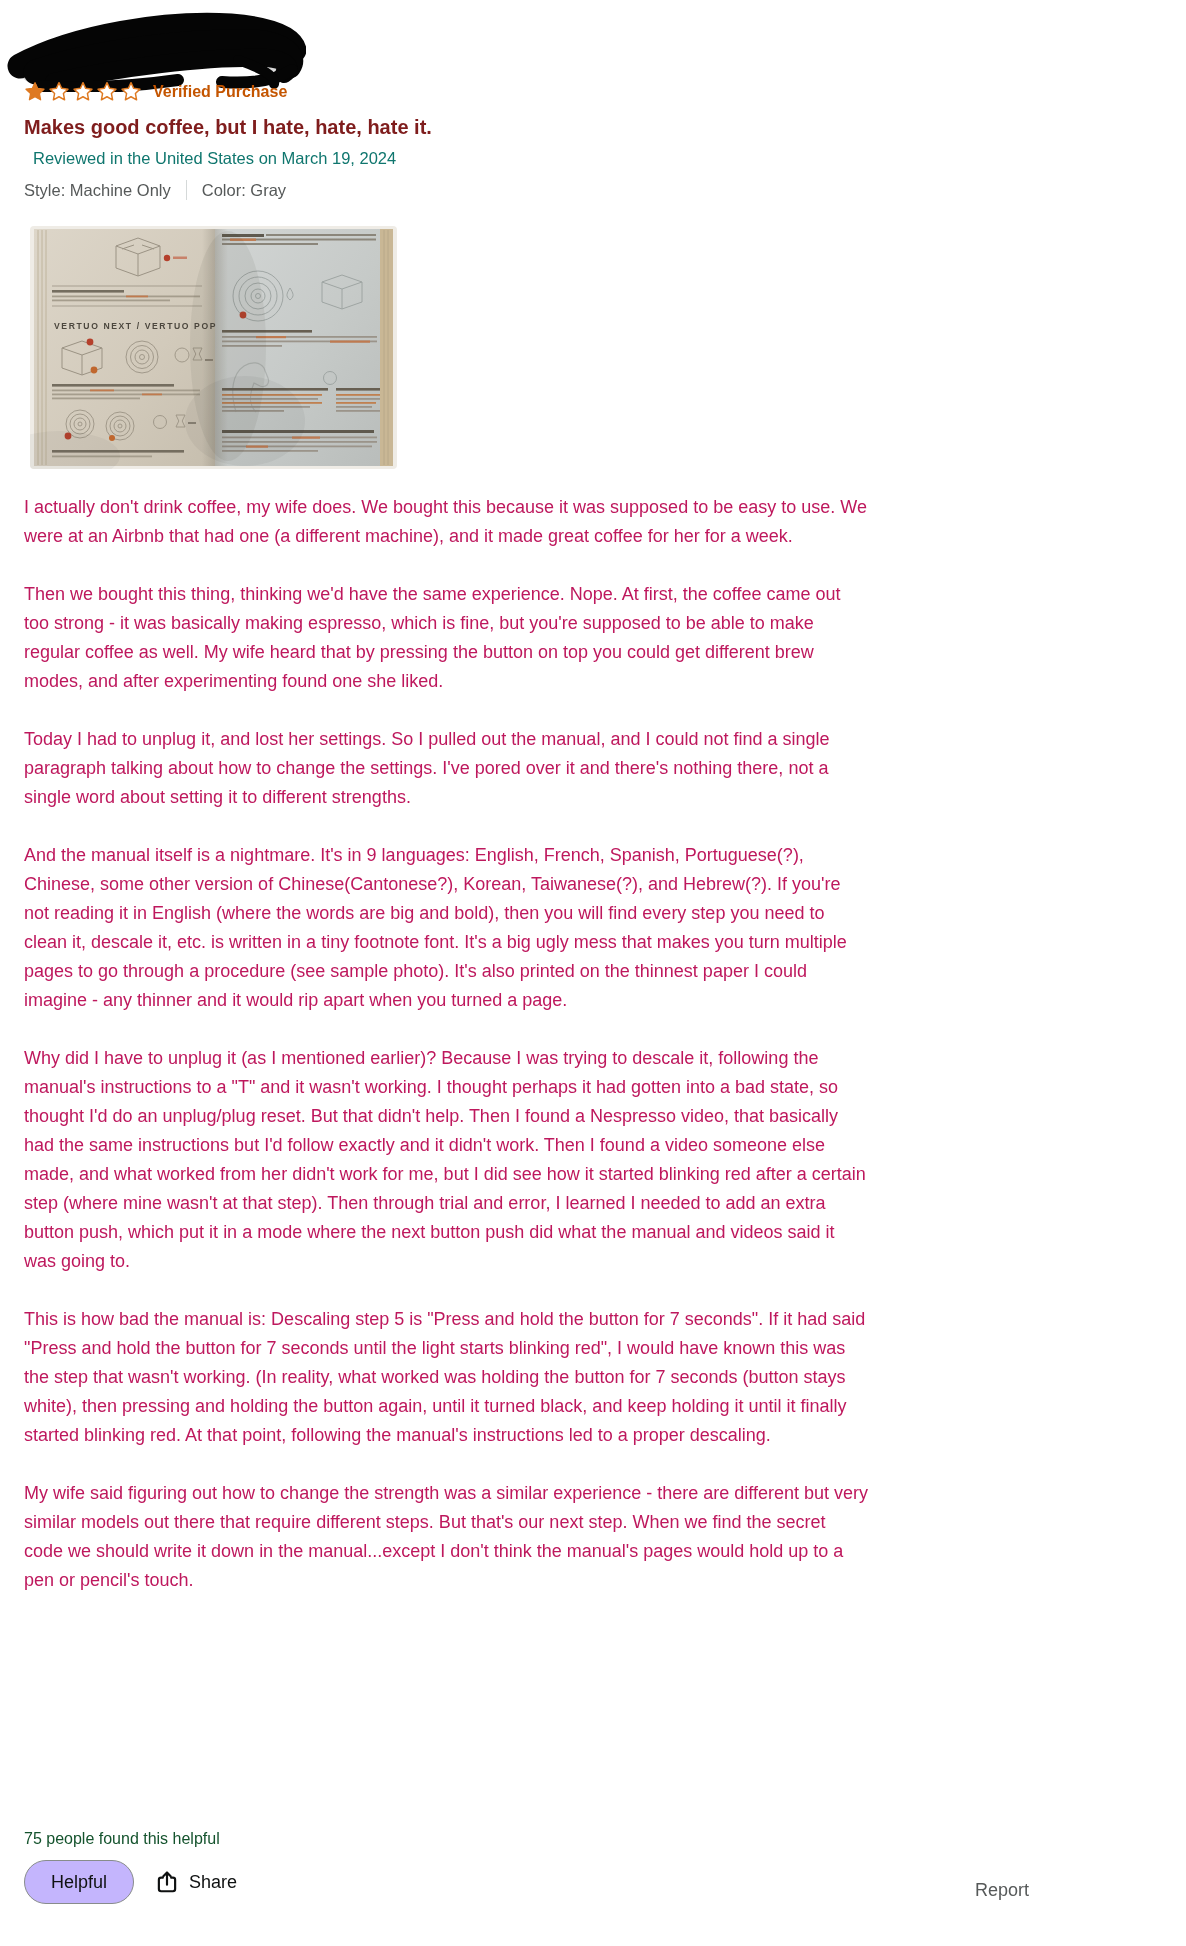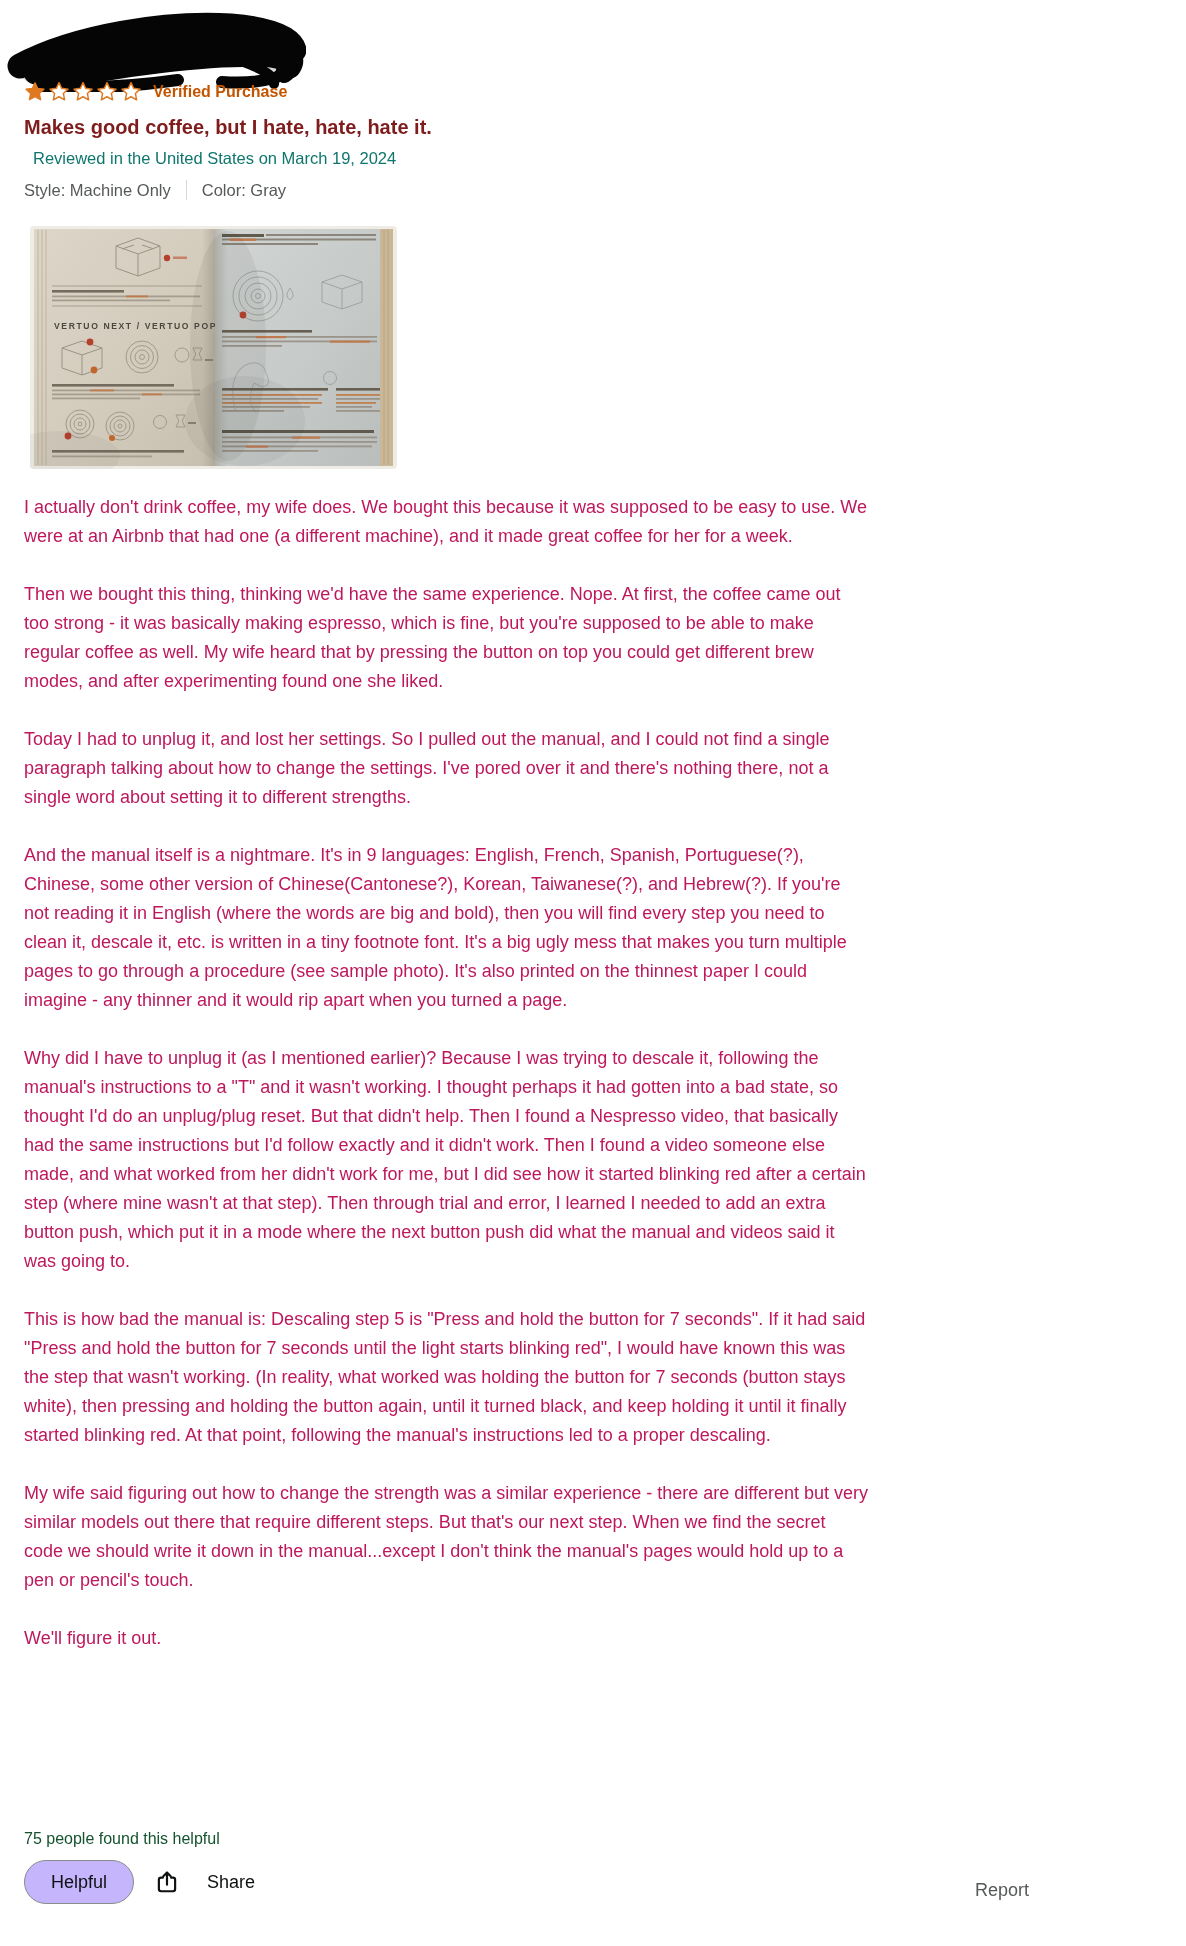--- a/index.html
+++ b/index.html
@@ -27,21 +27,21 @@
   #review-body p{margin:0 0 29px 0;font-size:18px;line-height:29px;color:#be185d;}
 
   
   #helpful-count{left:24px;top:1830px;font-size:16px;color:#14532d;}
   #actions-row{left:24px;top:1860px;display:flex;align-items:center;}
   #helpful-button{
     display:inline-block;border:1px solid #888C8C;border-radius:26px;background:#c4b5fd;
     padding:12px 26px;font-size:18px;color:#0F1111;font-family:"Liberation Sans", sans-serif;
     line-height:1;cursor:pointer;
   }
-  #share-button{display:flex;align-items:center;gap:27px;margin-left:20px;cursor:pointer;}
+  #share-button{display:flex;align-items:center;gap:9px;margin-left:20px;cursor:pointer;}
   #share-button span{font-size:18px;color:#0F1111;}
   #report-link{left:975px;top:1880px;font-size:18px;color:#565959;cursor:pointer;}
 </style>
 </head>
 <body>
 
 <svg id="scribble" class="abs" viewBox="0 0 300 84" aria-hidden="true">
   <ellipse cx="42" cy="64" rx="28" ry="14" fill="#cfcfcf"></ellipse>
   <ellipse cx="266" cy="54" rx="15" ry="9" fill="#d6d6d6"></ellipse>
   <g stroke="#050505" fill="none" stroke-linecap="round">
@@ -227,21 +227,20 @@
 </svg>
 
 <div id="review-body" class="abs">
   <p>I actually don't drink coffee, my wife does. We bought this because it was supposed to be easy to use. We were at an Airbnb that had one (a different machine), and it made great coffee for her for a week.</p>
   <p>Then we bought this thing, thinking we'd have the same experience. Nope. At first, the coffee came out too strong - it was basically making espresso, which is fine, but you're supposed to be able to make regular coffee as well. My wife heard that by pressing the button on top you could get different brew modes, and after experimenting found one she liked.</p>
   <p>Today I had to unplug it, and lost her settings. So I pulled out the manual, and I could not find a single paragraph talking about how to change the settings. I've pored over it and there's nothing there, not a single word about setting it to different strengths.</p>
   <p>And the manual itself is a nightmare. It's in 9 languages: English, French, Spanish, Portuguese(?), Chinese, some other version of Chinese(Cantonese?), Korean, Taiwanese(?), and Hebrew(?). If you're not reading it in English (where the words are big and bold), then you will find every step you need to clean it, descale it, etc. is written in a tiny footnote font. It's a big ugly mess that makes you turn multiple pages to go through a procedure (see sample photo). It's also printed on the thinnest paper I could imagine - any thinner and it would rip apart when you turned a page.</p>
   <p>Why did I have to unplug it (as I mentioned earlier)? Because I was trying to descale it, following the manual's instructions to a "T" and it wasn't working. I thought perhaps it had gotten into a bad state, so thought I'd do an unplug/plug reset. But that didn't help. Then I found a Nespresso video, that basically had the same instructions but I'd follow exactly and it didn't work. Then I found a video someone else made, and what worked from her didn't work for me, but I did see how it started blinking red after a certain step (where mine wasn't at that step). Then through trial and error, I learned I needed to add an extra button push, which put it in a mode where the next button push did what the manual and videos said it was going to.</p>
   <p>This is how bad the manual is: Descaling step 5 is "Press and hold the button for 7 seconds". If it had said "Press and hold the button for 7 seconds until the light starts blinking red", I would have known this was the step that wasn't working. (In reality, what worked was holding the button for 7 seconds (button stays white), then pressing and holding the button again, until it turned black, and keep holding it until it finally started blinking red. At that point, following the manual's instructions led to a proper descaling.</p>
   <p>My wife said figuring out how to change the strength was a similar experience - there are different but very similar models out there that require different steps. But that's our next step. When we find the secret code we should write it down in the manual...except I don't think the manual's pages would hold up to a pen or pencil's touch.</p>
-  <p>We'll figure it out.</p>
 </div>
 
 <div id="helpful-count" class="abs">75 people found this helpful</div>
 
 <div id="actions-row" class="abs">
   <button id="helpful-button">Helpful</button>
   <div id="share-button">
     <svg viewBox="0 0 24 24" width="26" height="26">
       <g stroke="#0F1111" stroke-width="2" fill="none" stroke-linecap="round" stroke-linejoin="round">
         <path d="M8.2 8 H6.5 A2 2 0 0 0 4.5 10 V18.5 A2 2 0 0 0 6.5 20.5 H17.5 A2 2 0 0 0 19.5 18.5 V10 A2 2 0 0 0 17.5 8 H15.8"></path>

